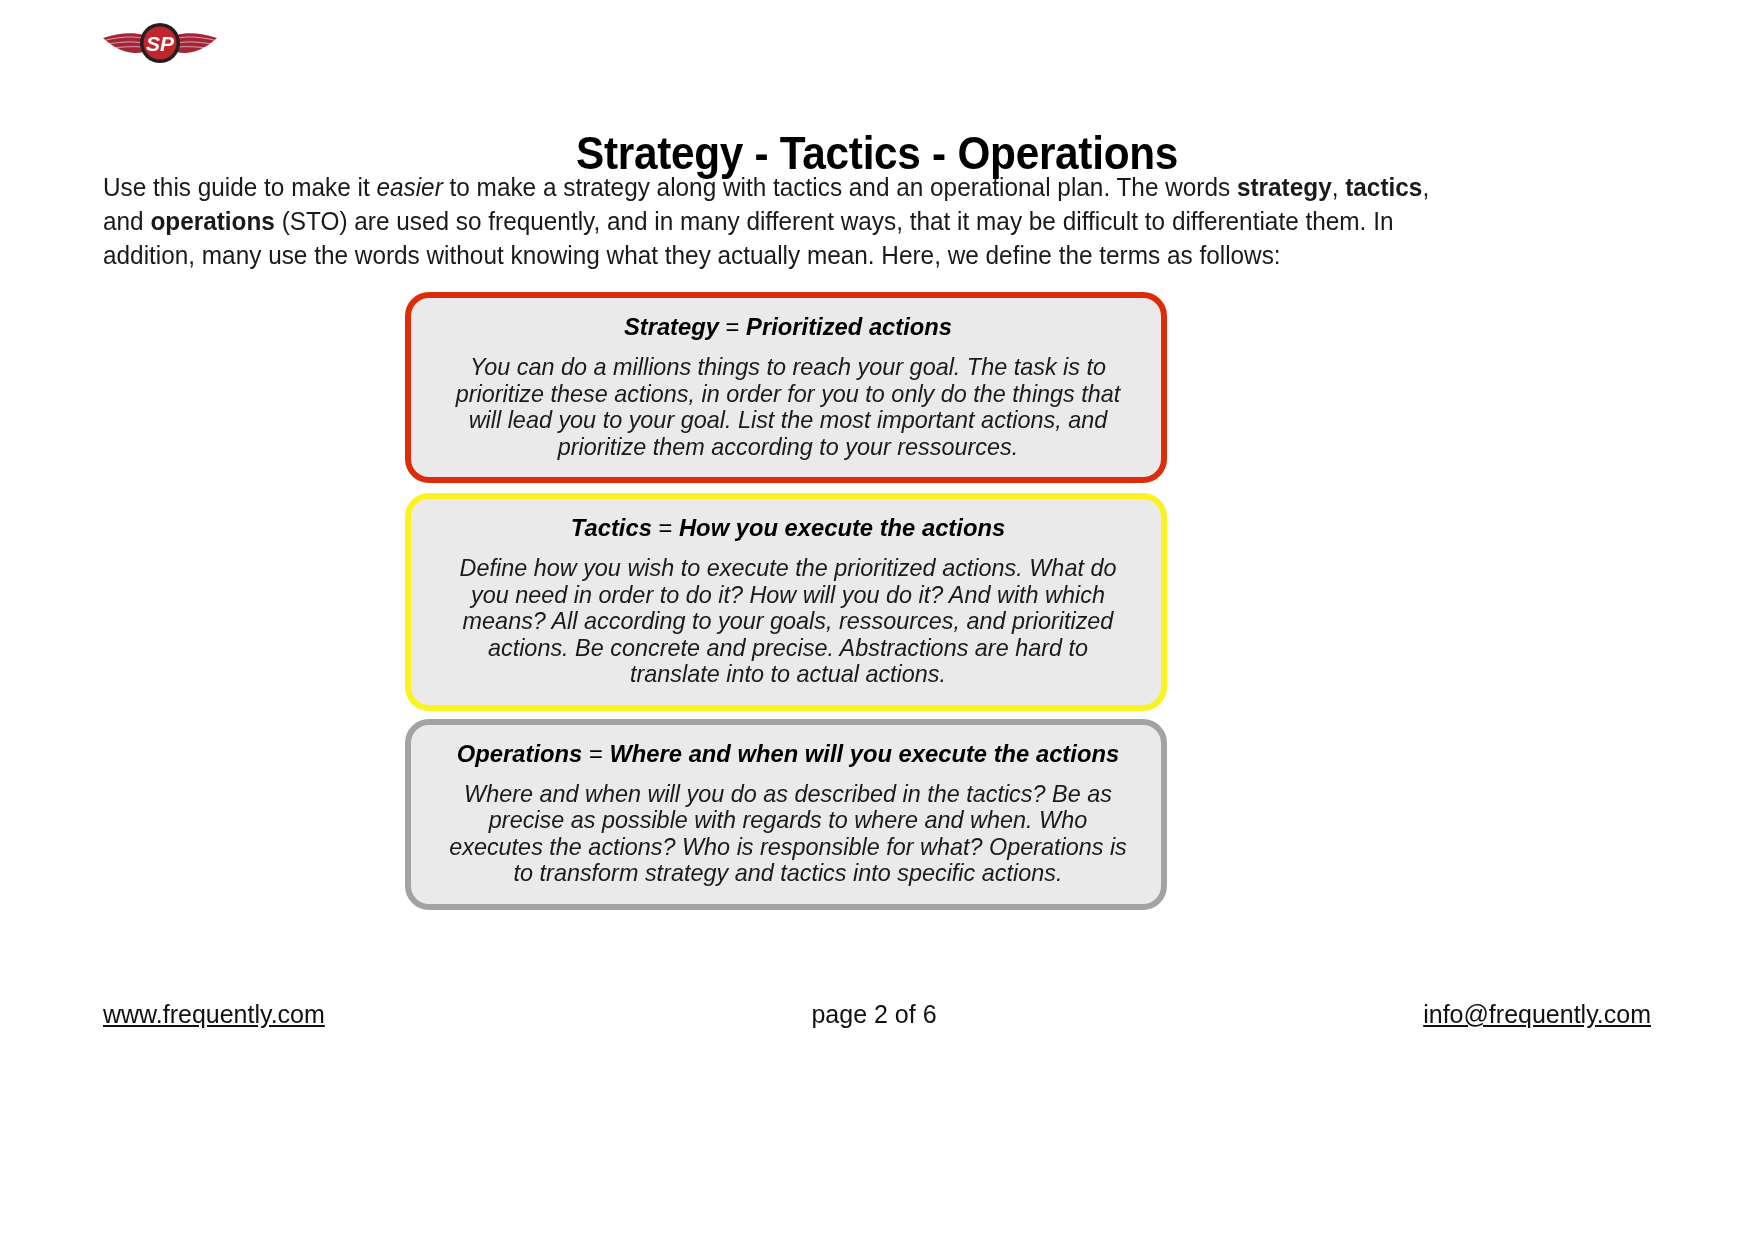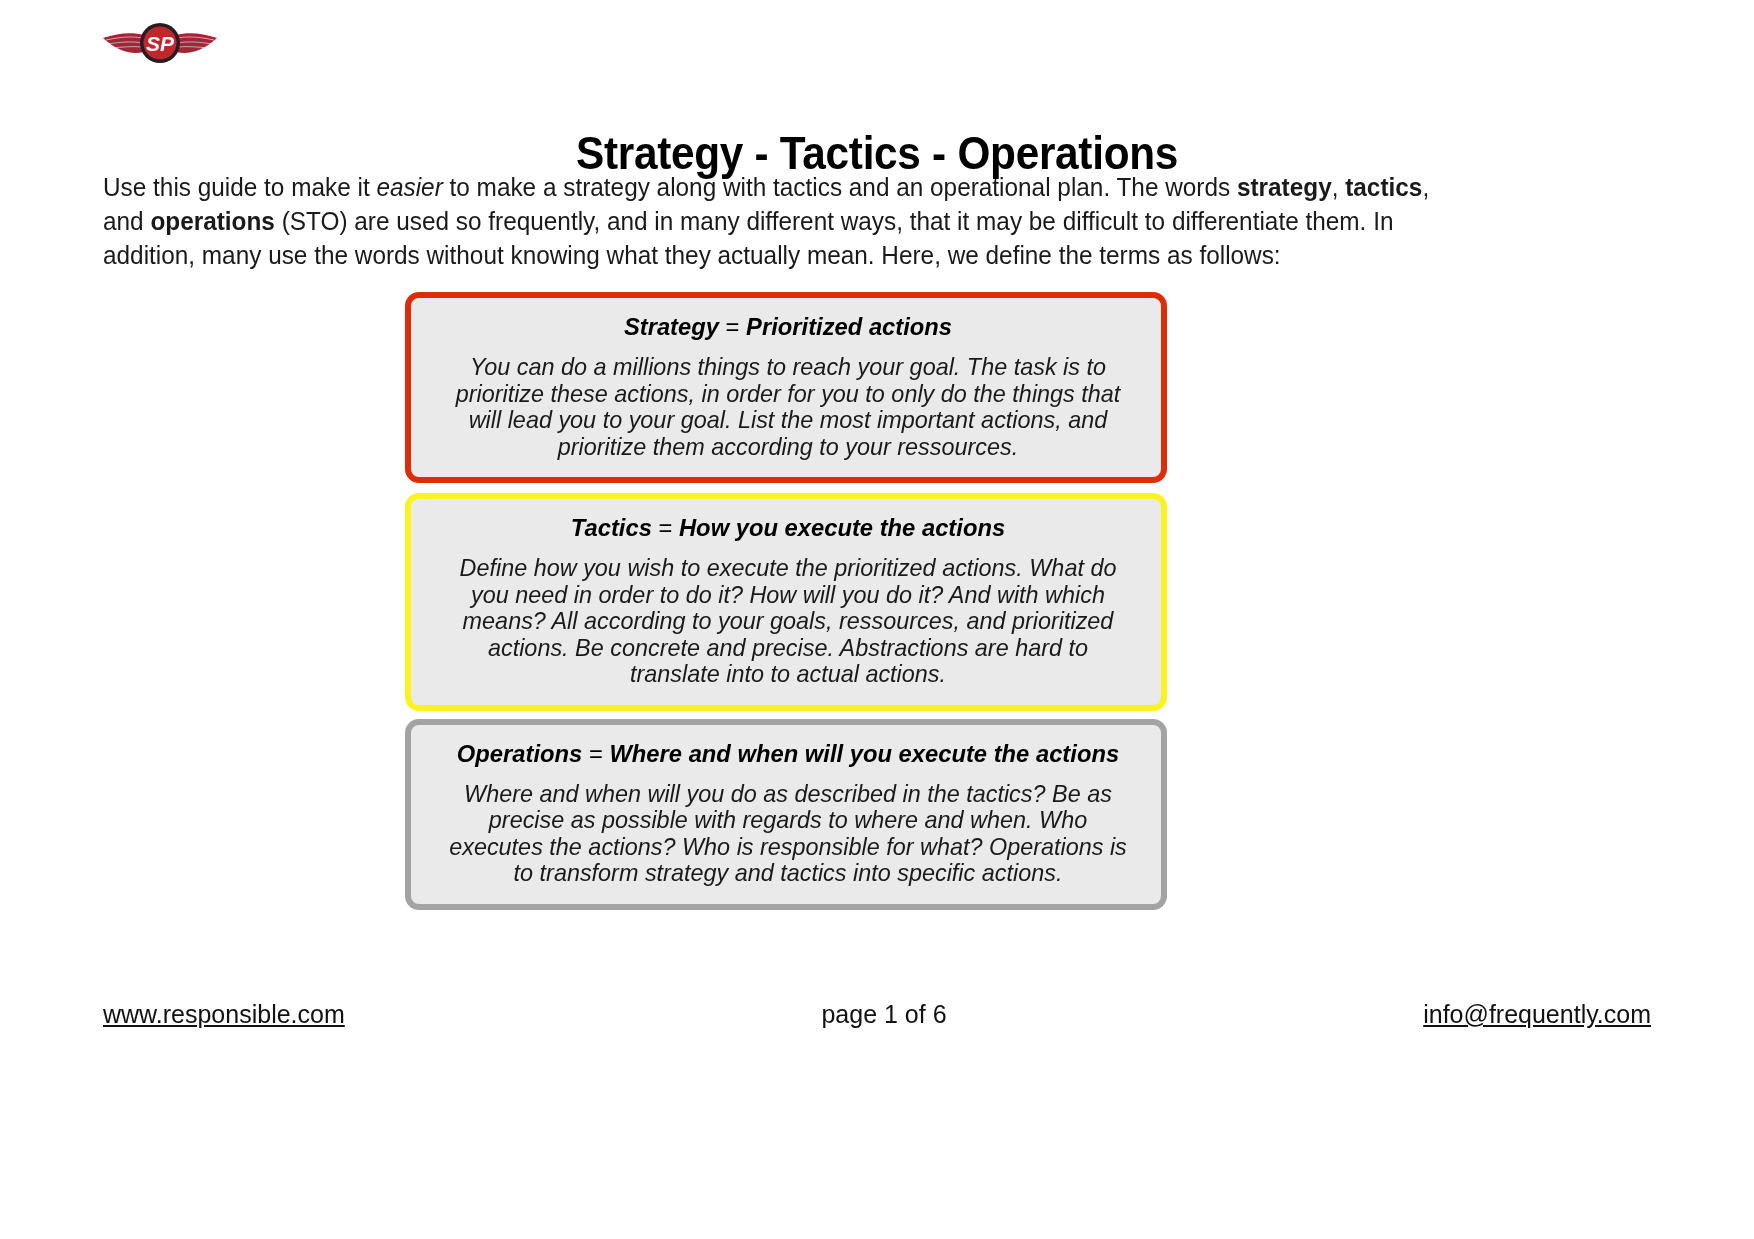--- a/index.html
+++ b/index.html
@@ -58,21 +58,21 @@
 
   
   .boxes {
     position: absolute;
     left: 405px;
     top: 292px;
     width: 762px;
   }
   .box {
     background: #eaeaea;
-    border-radius: 14px;
+    border-radius: 24px;
     box-sizing: border-box;
     padding: 14px 22px 17px 26px;
     text-align: center;
   }
   .box.strategy {
     border: 6px solid #dd2c08;
     margin-bottom: 10px;
   }
   .box.tactics {
     border: 6px solid #fbf320;
@@ -171,16 +171,16 @@
   <div class="box operations">
     <div class="box-heading">
       <span>Operations</span><span class="eq"> = </span><span>Where and when will you execute the actions</span>
     </div>
     <p class="box-body">Where and when will you do as described in the tactics? Be as precise as possible with regards to where and when. Who executes the actions? Who is responsible for what? Operations is to transform strategy and tactics into specific actions.</p>
   </div>
 
 </div>
 
 <div class="footer">
-  <a class="footer-link" href="#">www.responsible.com</a>
-  <span class="footer-center">page 1 of 6</span>
+  <a class="footer-link" href="#">www.frequently.com</a>
+  <span class="footer-center">page 2 of 6</span>
   <a class="footer-link" href="#">info@frequently.com</a>
 </div>
 
 </body></html>

